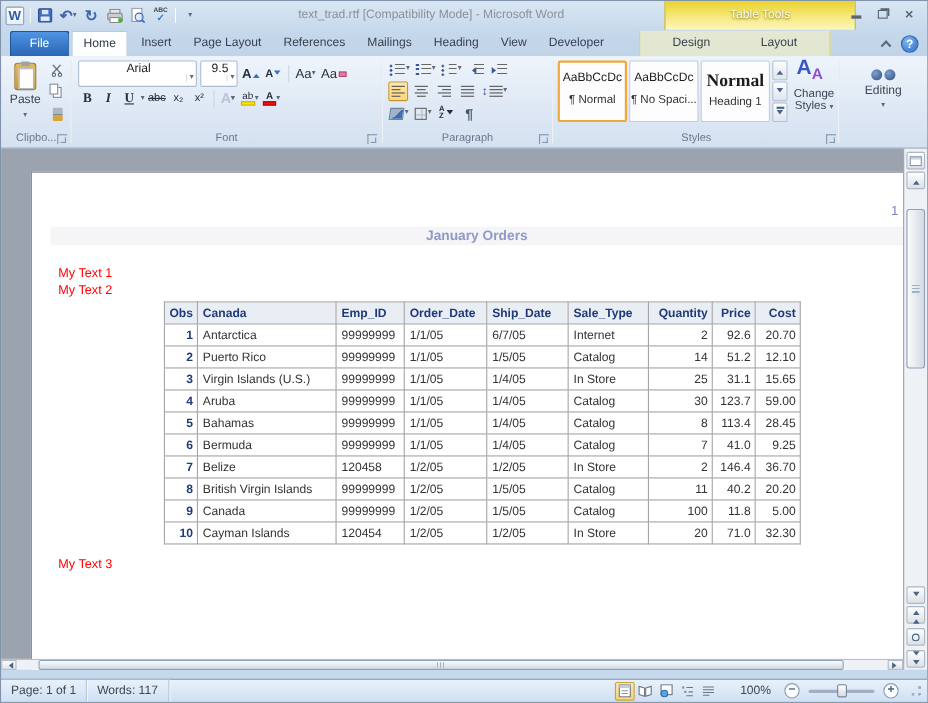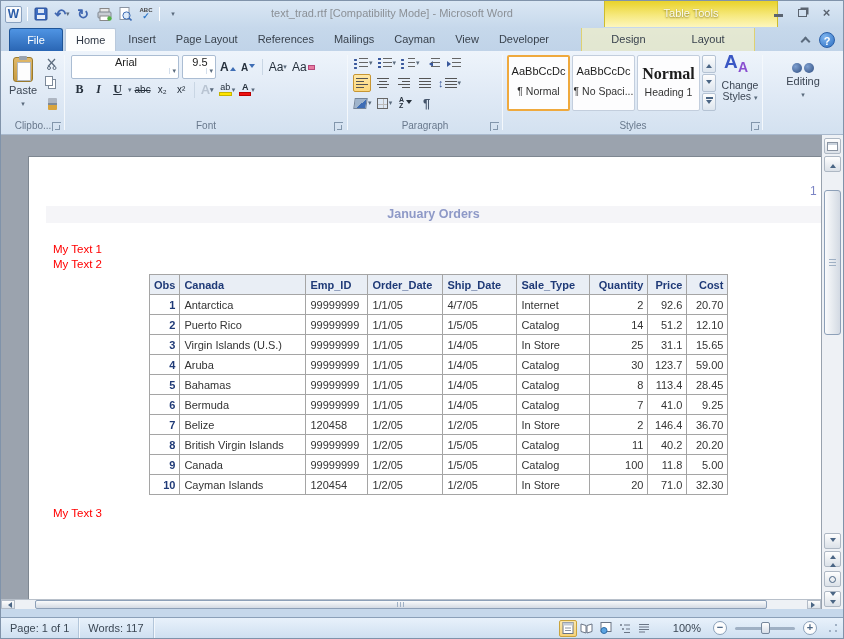--- a/index.html
+++ b/index.html
@@ -231,21 +231,21 @@
   </div>
 
   <div class="tabrow">
     <div class="tabs">
       <div class="tab tab-file">File</div>
       <div class="tab tab-active">Home</div>
       <div class="tab">Insert</div>
       <div class="tab">Page Layout</div>
       <div class="tab">References</div>
       <div class="tab">Mailings</div>
-      <div class="tab">Cayman</div>
+      <div class="tab">Heading</div>
       <div class="tab">View</div>
       <div class="tab">Developer</div>
     </div>
     <div class="ctx-tabs">
       <div class="tab">Design</div>
       <div class="tab">Layout</div>
     </div>
     <div class="ribbon-right">
       <span class="chev-up"></span>
       <span class="helpbtn">?</span>
@@ -499,21 +499,21 @@
               <th class="c7">Price</th>
               <th class="c8">Cost</th>
             </tr>
           </thead>
         <tbody>
             <tr>
               <td class="c0">1</td>
               <td class="c1">Antarctica</td>
               <td class="c2">99999999</td>
               <td class="c3">1/1/05</td>
-              <td class="c4">4/7/05</td>
+              <td class="c4">6/7/05</td>
               <td class="c5">Internet</td>
               <td class="c6">2</td>
               <td class="c7">92.6</td>
               <td class="c8">20.70</td>
             </tr>
             <tr>
               <td class="c0">2</td>
               <td class="c1">Puerto Rico</td>
               <td class="c2">99999999</td>
               <td class="c3">1/1/05</td>

